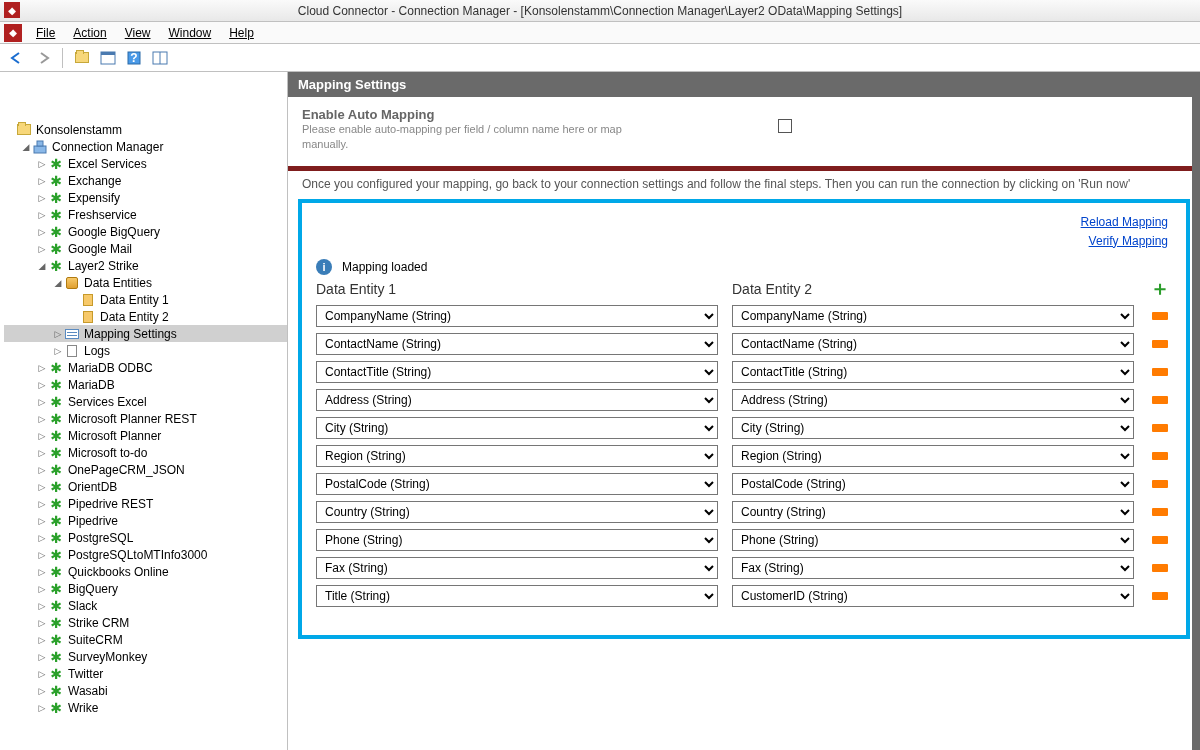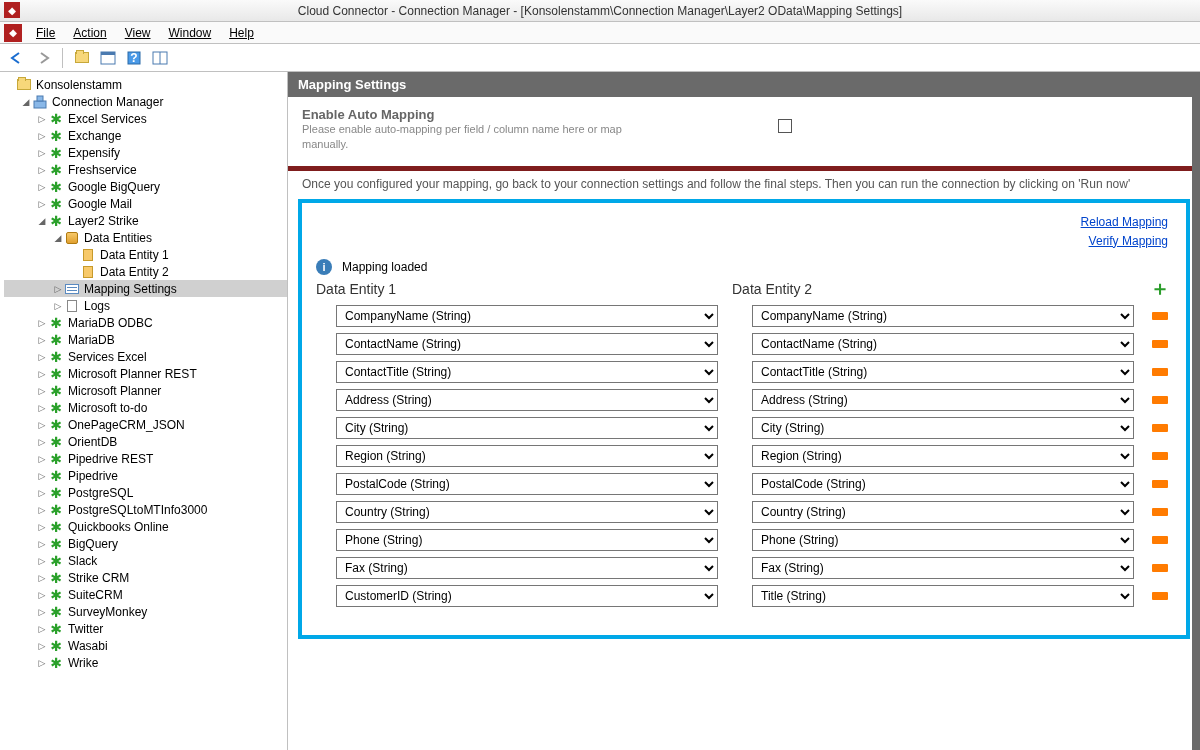--- a/index.html
+++ b/index.html
@@ -31,21 +31,21 @@
   .mapbox { border: 4px solid #00A8E8; padding: 8px 14px 20px 14px; position:relative; min-height:440px;}
   .maplinks { position:absolute; top:10px; right:18px; text-align:right; }
   .maplinks a { color:#0044cc; text-decoration:underline; display:block; font-size:12px; line-height:1.6;}
   .status-row { display:flex; align-items:center; gap:10px; margin-top:48px; margin-bottom:6px;}
   .info-ic { width:16px;height:16px;border-radius:50%;background:#3a7db8;color:#fff;font-weight:bold;font-size:11px;display:flex;align-items:center;justify-content:center;}
   .headers-row { display:flex; gap:14px; margin-top:4px;}
   .hdr { flex:1; font-size:14px; color:#333; padding-bottom:2px;}
   .addcol { width:24px; display:flex; justify-content:center; }
   .plus { color:#2a9d2a; font-size:20px; font-weight:bold; line-height:14px;}
   .map-row { display:flex; gap:14px; margin-top:6px; align-items:center;}
-  .sel { flex:1; height:22px; border:1px solid #767676; background:#fff; font-size:12px; padding:1px 4px;margin-left:20px;}
+  .sel { flex:1; height:22px; border:1px solid #767676; background:#fff; font-size:12px; padding:1px 4px;}
   .del { width:24px; display:flex; justify-content:center;}
   .del-ic { width:16px; height:8px; background:#ff7b00; border-radius:1px;}
   .right-sliver { position:absolute; top:0; right:0; width:8px; height:100%; background:#6a6a6a;}
   
   .ic-folder { width:14px;height:11px;background:#f7d77a;border:1px solid #c7a83a; position:relative;}
   .ic-folder::before{content:"";position:absolute;top:-3px;left:0;width:6px;height:3px;background:#f7d77a;border:1px solid #c7a83a;border-bottom:none;}
   .ic-puzzle { color:#2aa02a; font-size:14px; line-height:14px;}
   .ic-db { width:12px;height:12px; background:linear-gradient(#f7c96a,#e0a030); border:1px solid #b07a10; border-radius:2px;}
   .ic-ent { width:10px;height:12px;background:#f7c96a;border:1px solid #c79a2a;}
   .ic-map { width:14px;height:10px;background:#fff;border:1px solid #5a8ac0; position:relative;}
@@ -101,21 +101,21 @@
   <div class="tbtn">
       <svg width="16" height="14">
         <rect x="1" y="1" width="14" height="12" fill="none" stroke="#4a7ab0"></rect>
         <line x1="8" y1="1" x2="8" y2="13" stroke="#4a7ab0"></line>
       </svg>
     </div>
 </div>
 
 <div class="main">
   <div class="tree" id="tree">
-      <div class="tree-row" style="padding-left: 0px;">
+      <div class="tree-row" style="padding-left: 0px; margin-top: 45px;">
         <span class="exp"></span>
         <span class="ic">
           <div class="ic-folder"></div>
         </span>
         <span class="lbl">Konsolenstamm</span>
       </div>
       <div class="tree-row" style="padding-left: 16px;">
         <span class="exp">◢</span>
         <span class="ic">
           <svg width="16" height="16">
@@ -448,22 +448,22 @@
               </div>
             </div>
             <div class="map-row">
               <select class="sel"><option>Fax (String)</option></select>
               <select class="sel"><option>Fax (String)</option></select>
               <div class="del">
                 <div class="del-ic"></div>
               </div>
             </div>
             <div class="map-row">
+              <select class="sel"><option>Title (String)</option></select>
               <select class="sel"><option>CustomerID (String)</option></select>
-              <select class="sel"><option>Title (String)</option></select>
               <div class="del">
                 <div class="del-ic"></div>
               </div>
             </div>
           </div>
       </div>
     </div>
     <div class="right-sliver"></div>
   </div>
 </div>

